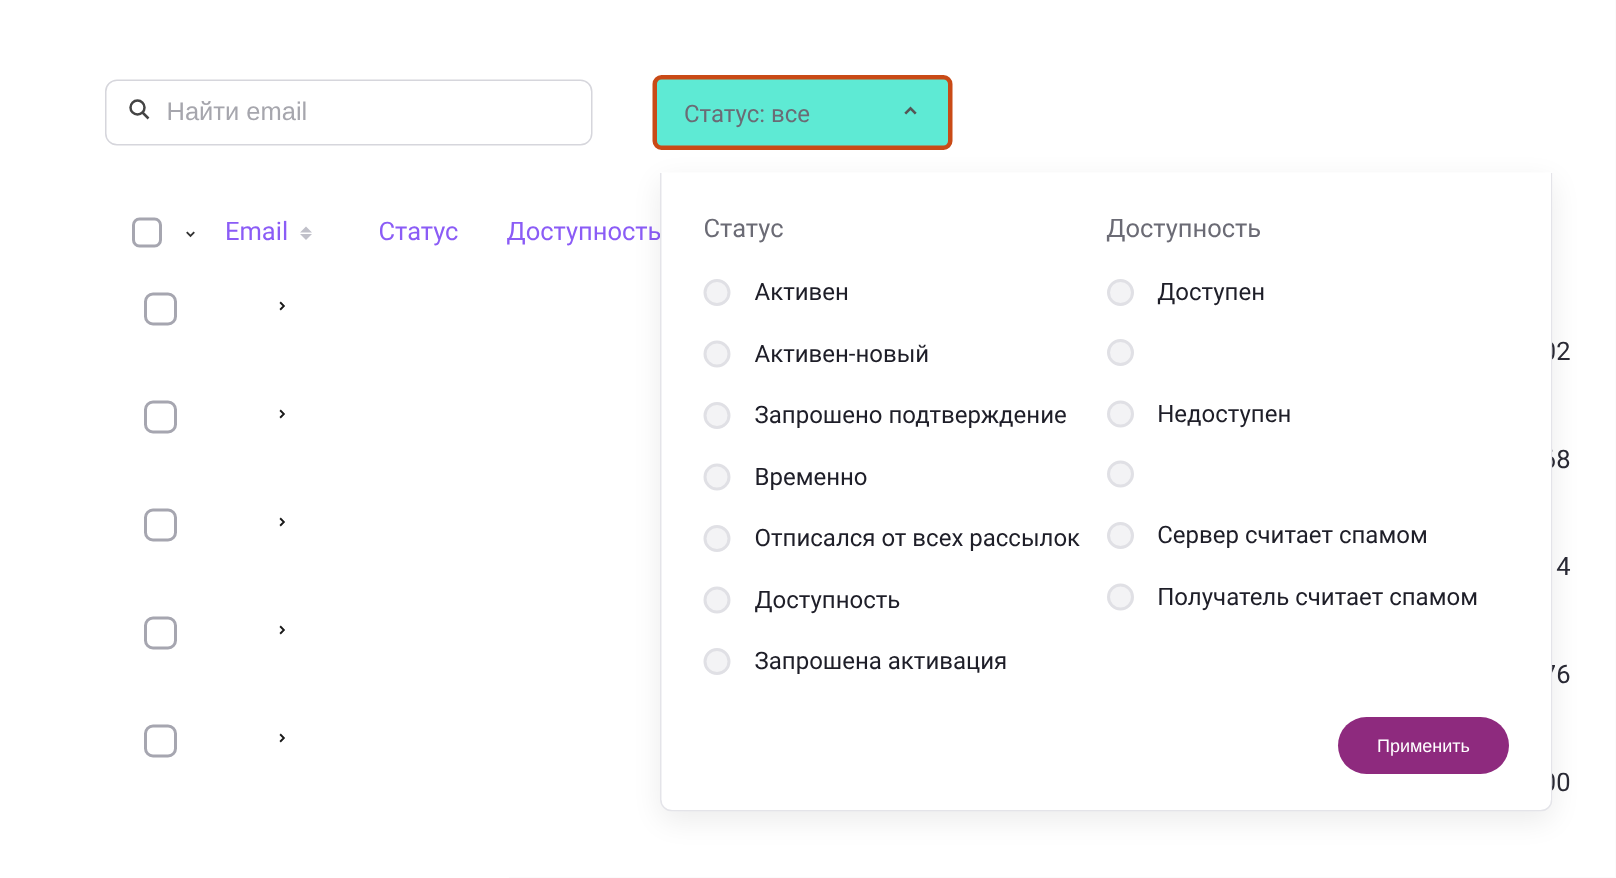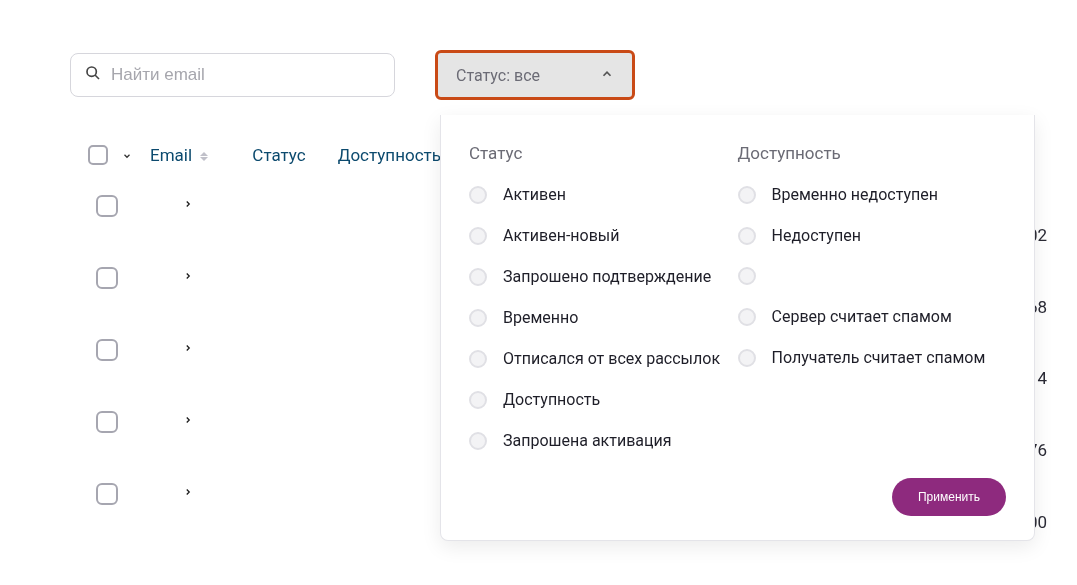--- a/index.html
+++ b/index.html
@@ -57,21 +57,21 @@
     .status-dropdown {
       display: flex;
       align-items: center;
       justify-content: space-between;
       width: 200px;
       height: 50px;
       border: 3px solid #c94a16;
       border-radius: 6px;
       padding: 0 18px;
       cursor: pointer;
-      background: #e5e5e5;
+      background: #5eead4;
     }
     .status-dropdown-label {
       font-size: 16px;
       color: #6b6b75;
     }
     .chevron-up-icon svg {
       width: 14px;
       height: 14px;
       stroke: #555;
     }
@@ -89,21 +89,21 @@
       border-radius: 5px;
       background: #fff;
     }
     .chevron-down-small svg {
       width: 10px;
       height: 10px;
       stroke: #333;
     }
     .col-email, .col-status, .col-availability {
       font-size: 17px;
-      color: #0c4a6e;
+      color: #8b5cf6;
       font-weight: 400;
     }
     .col-email { margin-left: 4px; }
     .sort-icon {
       display: inline-flex;
       flex-direction: column;
       gap: 1px;
       margin-left: 4px;
       vertical-align: middle;
     }
@@ -331,21 +331,24 @@
             <div class="option-radio"></div>
             <span class="option-label">Запрошена активация</span>
           </div>
         </div>
     </div>
     <div class="dropdown-col">
       <div class="dropdown-col-title">Доступность</div>
       <div class="dropdown-options" id="availability-options">
           <div class="dropdown-option">
             <div class="option-radio"></div>
-            <span class="option-label">Временно недоступен</span>
+            <span class="option-label">Доступен</span>
+          </div>
+          <div class="dropdown-option">
+            <div class="option-radio"></div>
           </div>
           <div class="dropdown-option">
             <div class="option-radio"></div>
             <span class="option-label">Недоступен</span>
           </div>
           <div class="dropdown-option">
             <div class="option-radio"></div>
           </div>
           <div class="dropdown-option">
             <div class="option-radio"></div>

